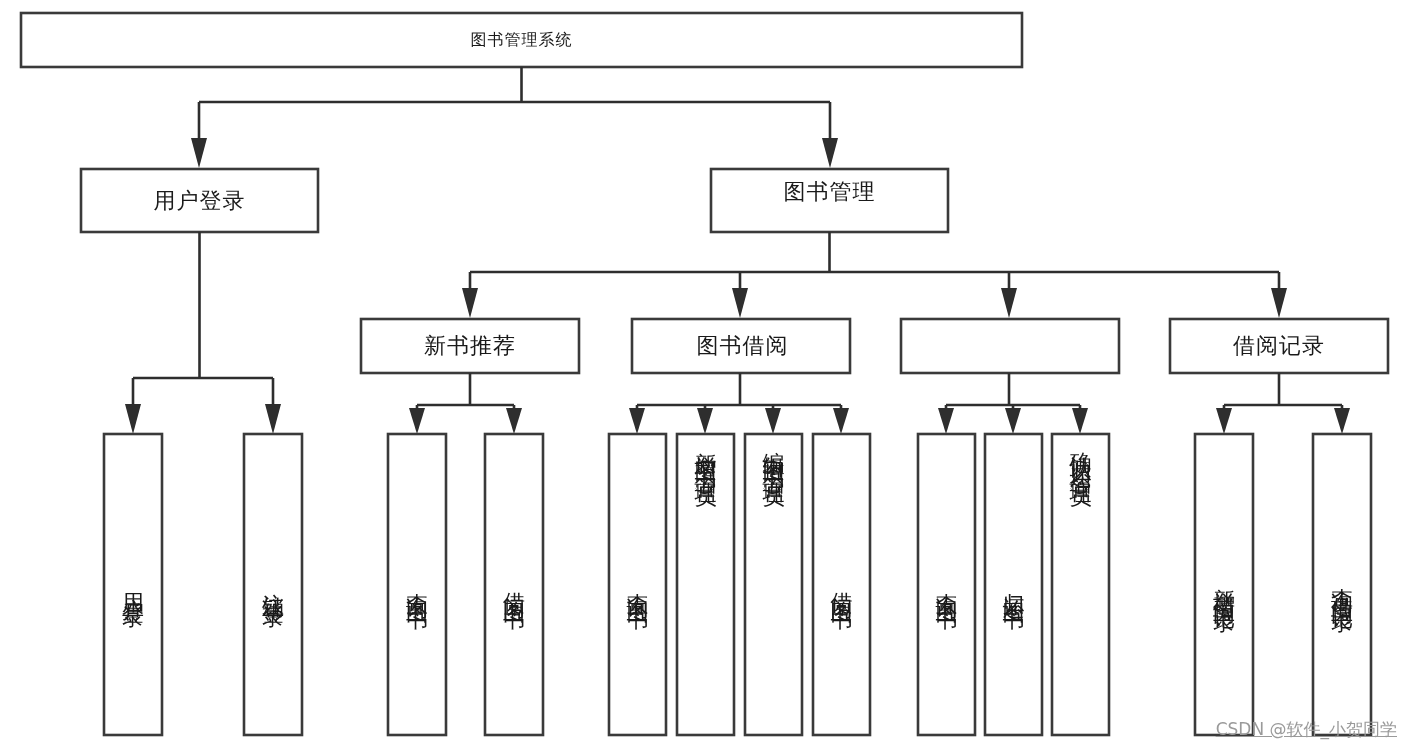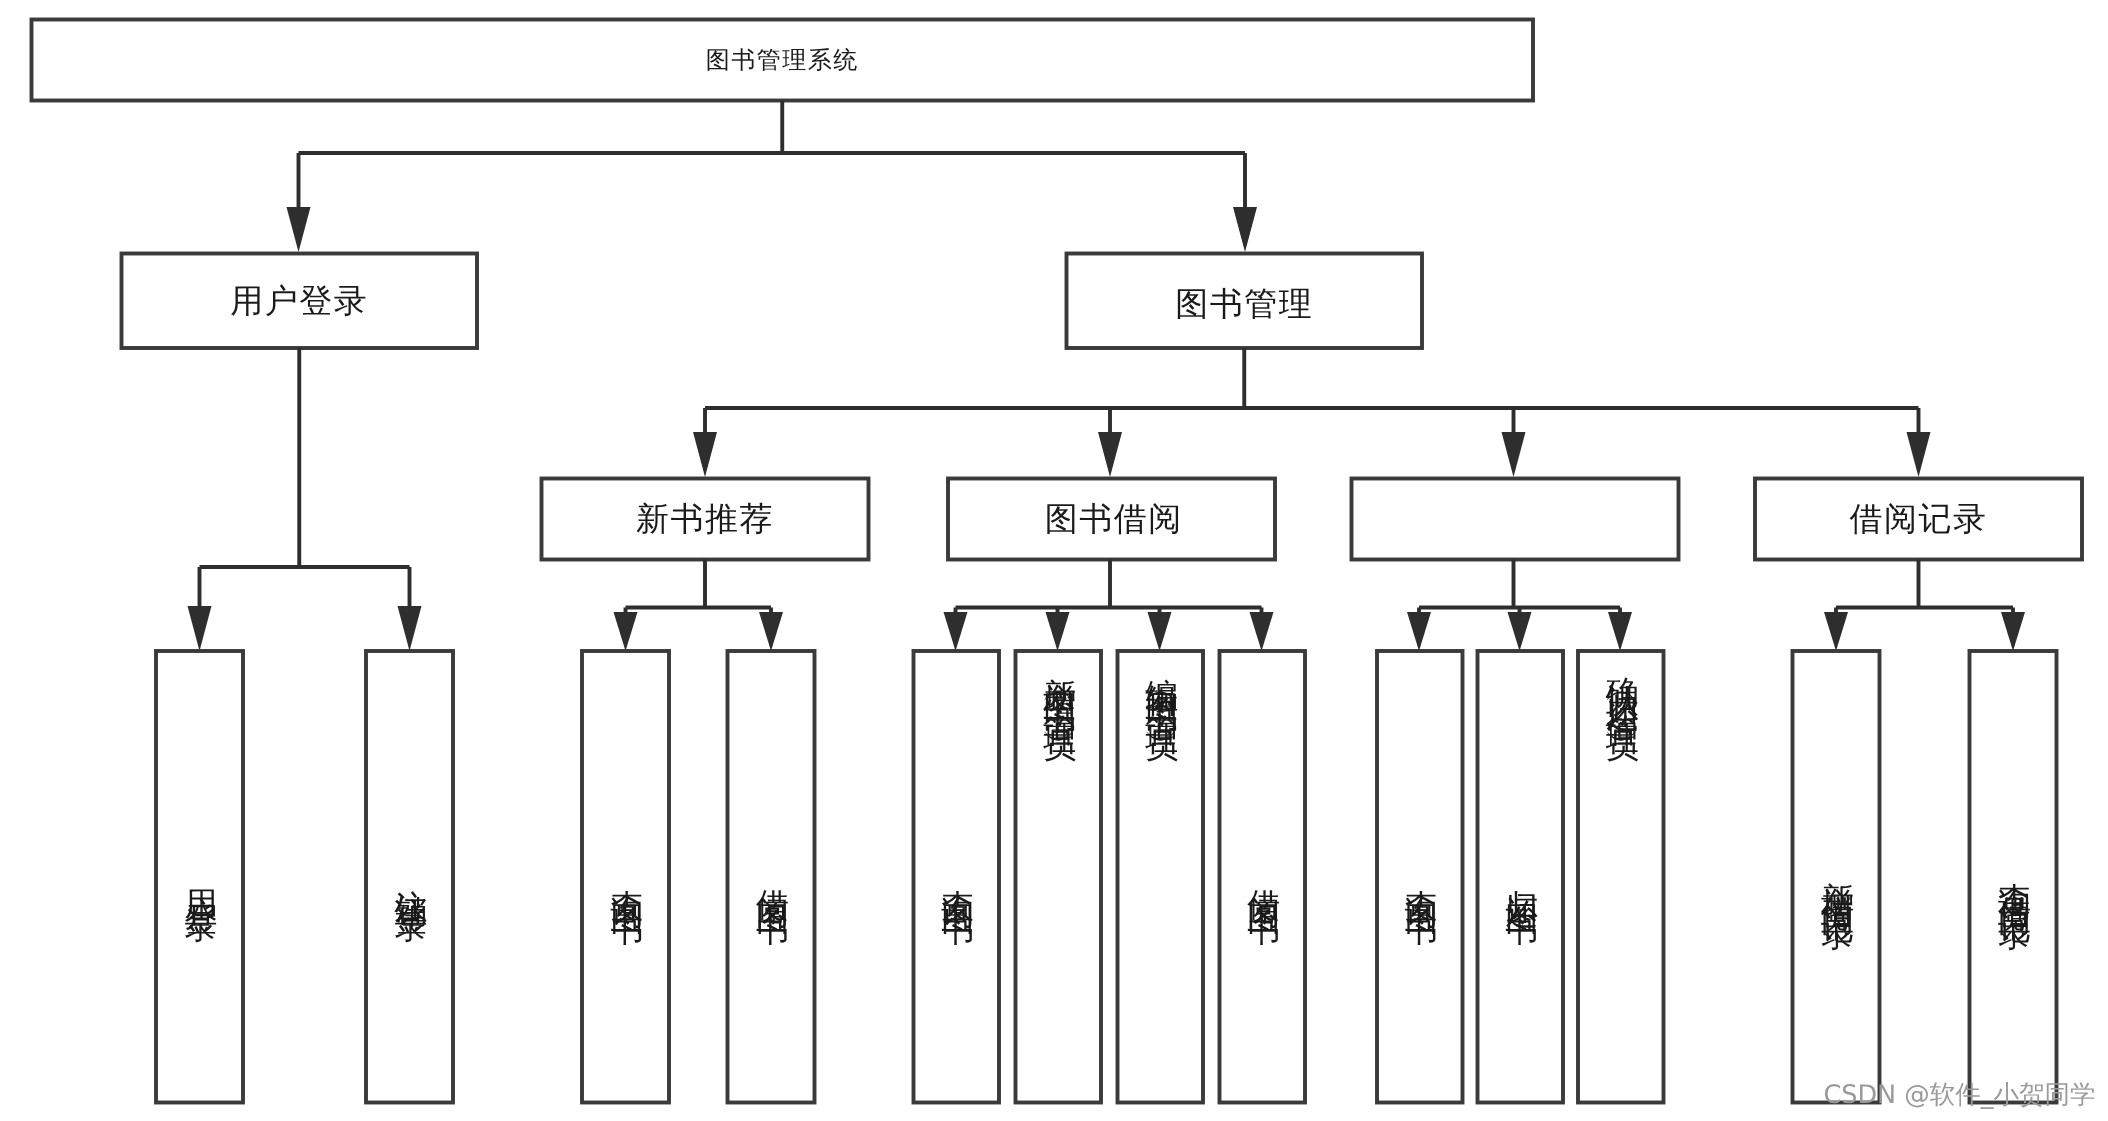--- a/index.html
+++ b/index.html
@@ -76,20 +76,21 @@
   }
   #watermark {
     position: absolute;
     right: 8px;
     bottom: 6px;
     font-family: "DejaVu Sans", "Liberation Sans", sans-serif;
     font-size: 17px;
     color: #9a9a9a;
     white-space: nowrap;
     pointer-events: none;
+    text-decoration: underline;
   }
 </style>
 </head>
 <body>
 
 <div id="diagram-root">
 
   <svg id="tree-svg" viewBox="0 0 1405 747">
 
     <rect class="node-box" x="21" y="13" width="1001" height="54" rx="0"></rect>
@@ -184,21 +185,21 @@
   </svg>
 
   <div class="hlabel-wrap" style="left:21px; top:13px; width:1001px; height:54px;">
     <span class="hlabel-text root-label-text">图书管理系统</span>
   </div>
 
   <div class="hlabel-wrap" style="left:81px; top:169px; width:237px; height:63px;">
     <span class="hlabel-text">用户登录</span>
   </div>
 
-  <div class="hlabel-wrap" style="left:711px; top:169px; width:237px; height:45px;margin-top:11px;">
+  <div class="hlabel-wrap" style="left:711px; top:169px; width:237px; height:45px;">
     <span class="hlabel-text">图书管理</span>
   </div>
 
   <div class="hlabel-wrap" style="left:361px; top:319px; width:218px; height:54px;">
     <span class="hlabel-text">新书推荐</span>
   </div>
 
   <div class="hlabel-wrap" style="left:632px; top:319px; width:221px; height:54px;">
     <span class="hlabel-text">图书借阅</span>
   </div>

